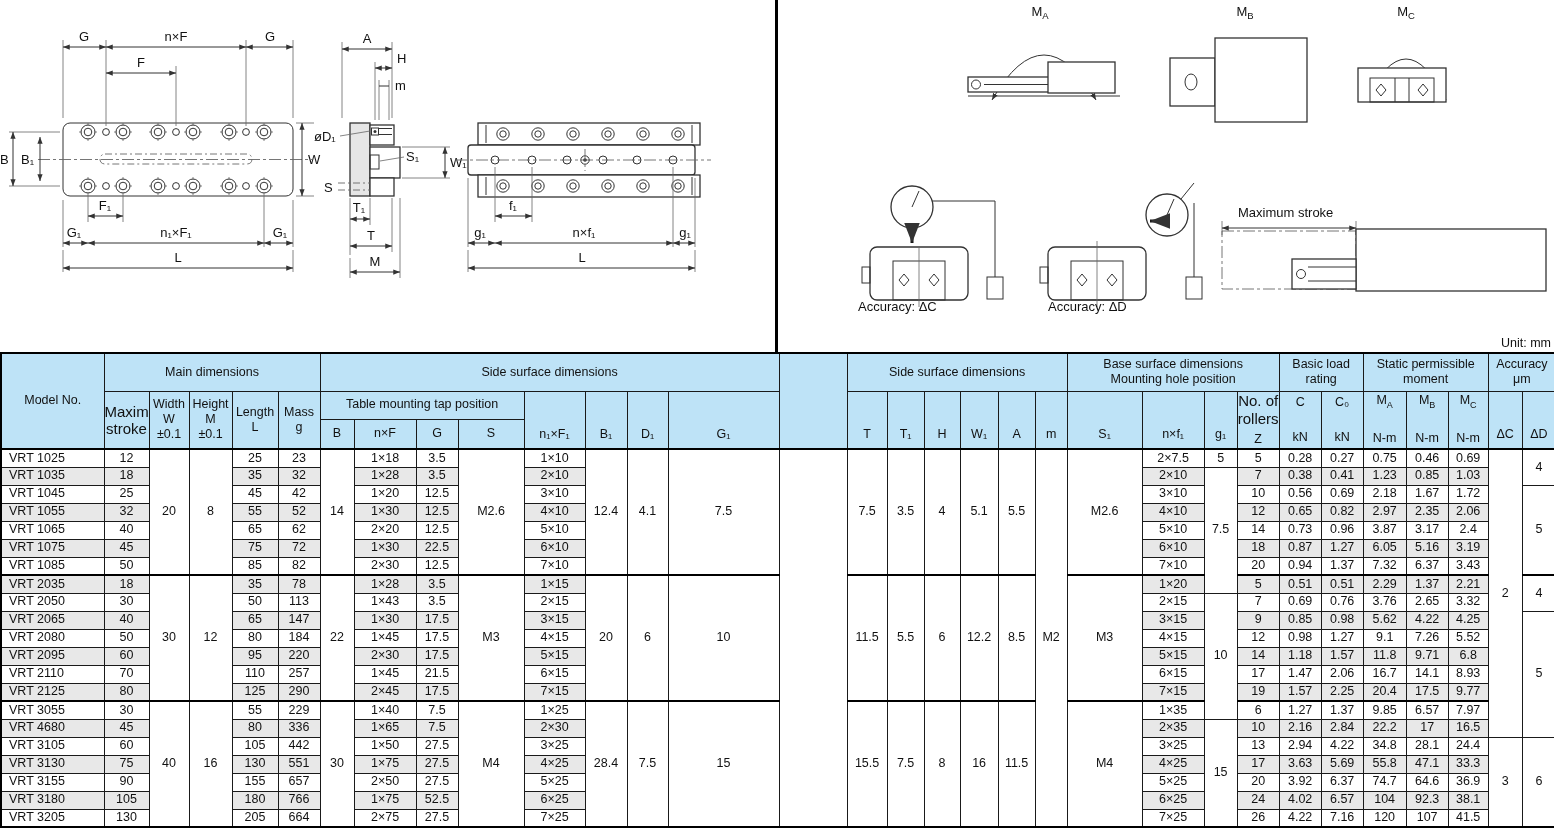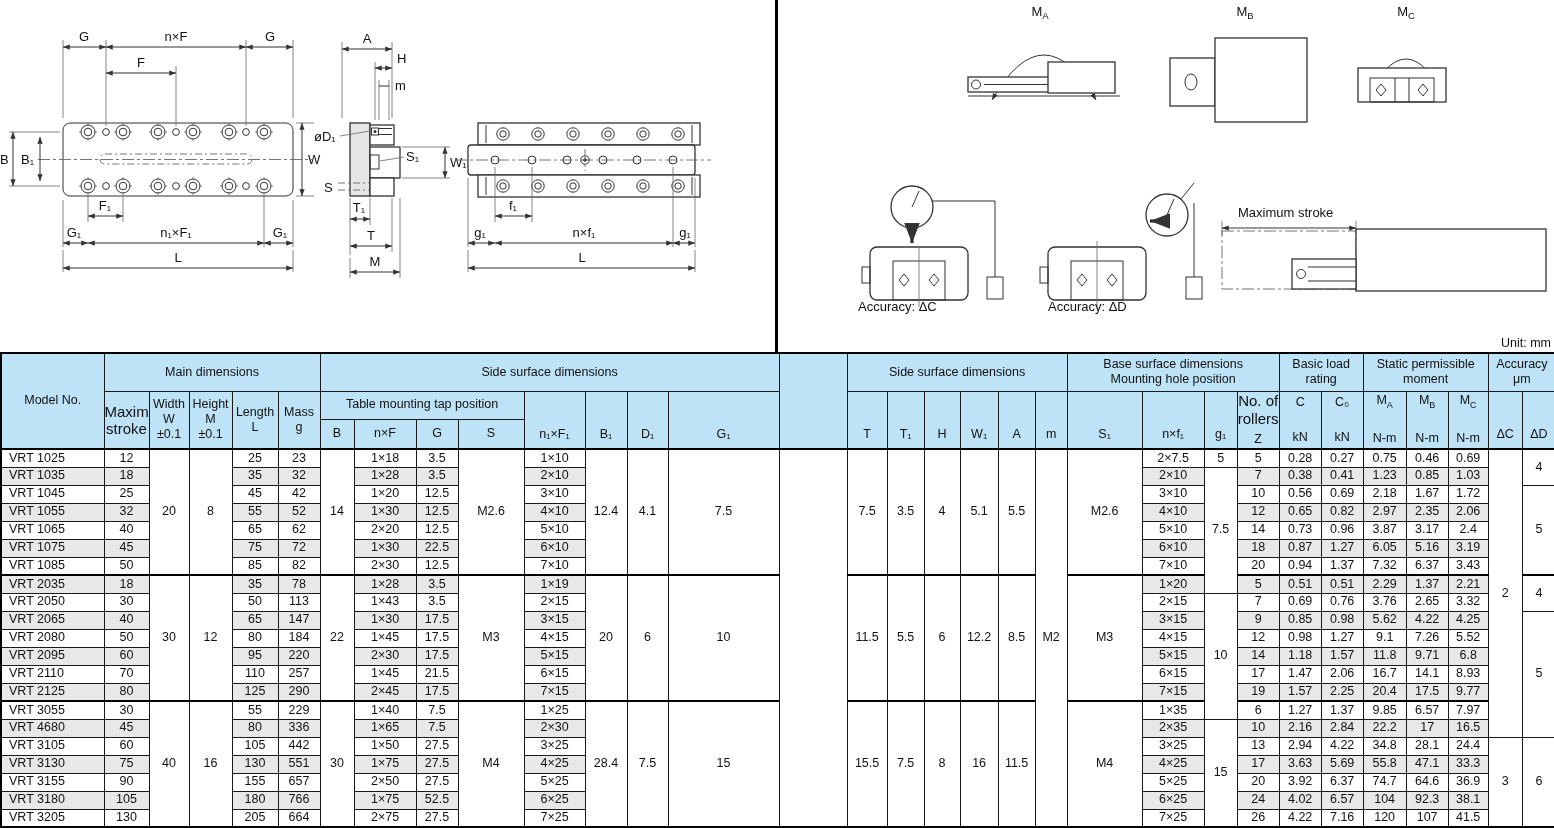--- a/index.html
+++ b/index.html
@@ -578,21 +578,21 @@
           <td class="pr model">VRT 2035</td>
           <td class="pr">18</td>
           <td class="mg" rowspan="7">30</td>
           <td class="mg" rowspan="7">12</td>
           <td class="pr">35</td>
           <td class="pr">78</td>
           <td class="mg" rowspan="7">22</td>
           <td class="pr">1×28</td>
           <td class="pr">3.5</td>
           <td class="mg" rowspan="7">M3</td>
-          <td class="pr">1×19</td>
+          <td class="pr">1×15</td>
           <td class="mg" rowspan="7">20</td>
           <td class="mg" rowspan="7">6</td>
           <td class="mg" rowspan="7">10</td>
           <td class="mg" rowspan="7">11.5</td>
           <td class="mg" rowspan="7">5.5</td>
           <td class="mg" rowspan="7">6</td>
           <td class="mg" rowspan="7">12.2</td>
           <td class="mg" rowspan="7">8.5</td>
           <td class="mg" rowspan="7">M3</td>
           <td class="pr">1×20</td>

